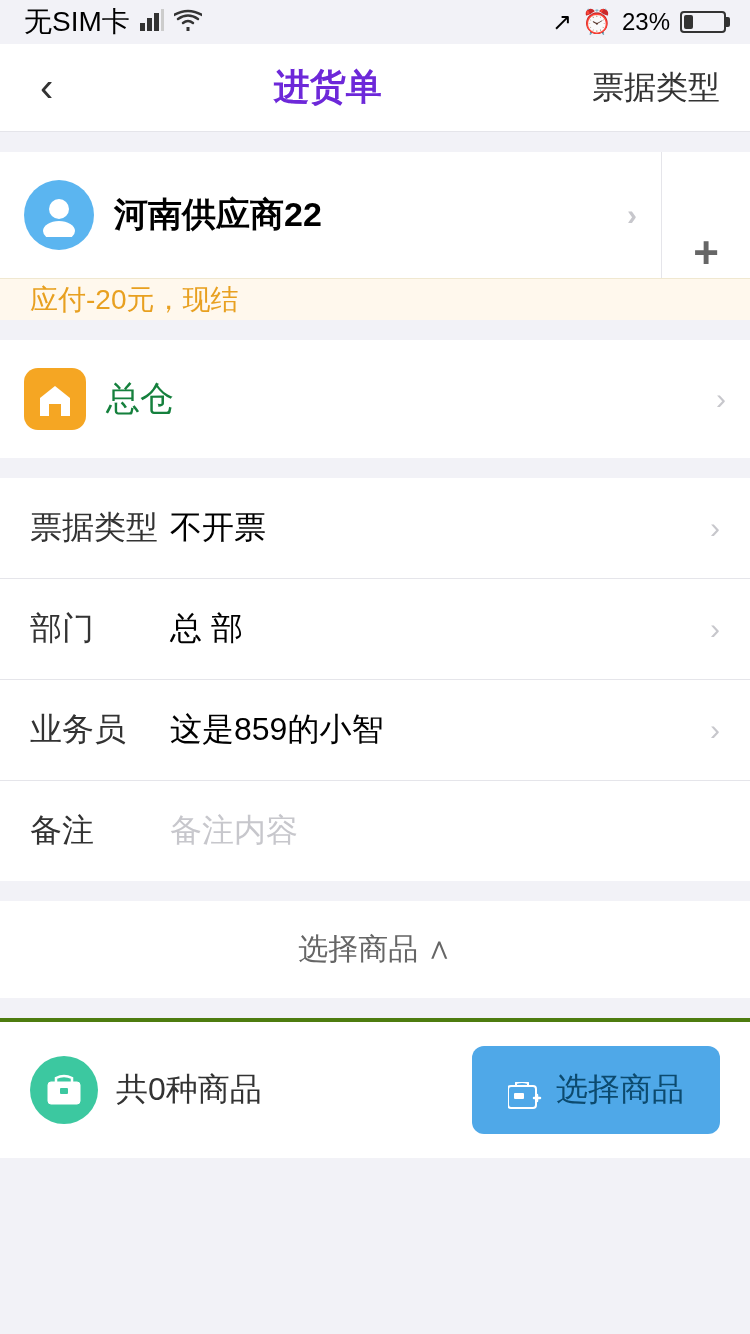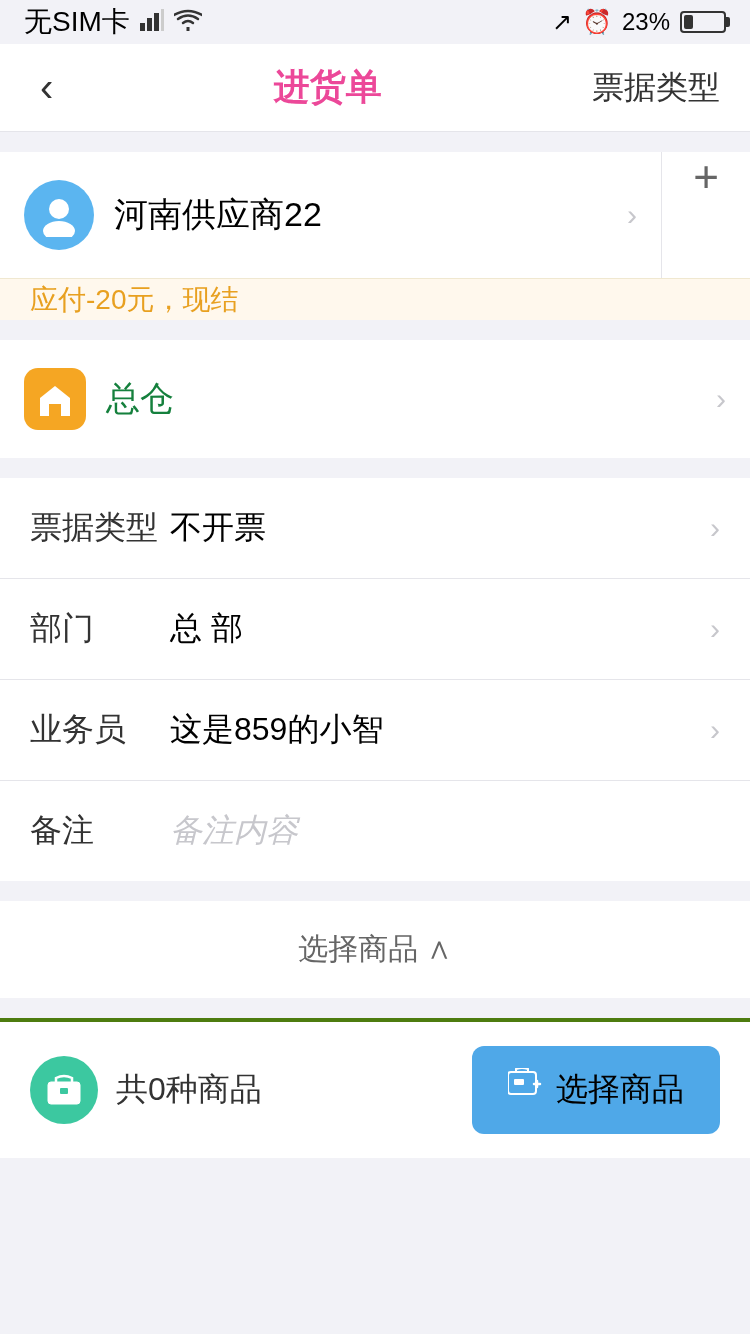--- a/index.html
+++ b/index.html
@@ -64,39 +64,40 @@
     }
     .nav-back {
       font-size: 40px;
       color: #333;
       cursor: pointer;
       padding: 10px;
     }
     .nav-title {
       font-size: 36px;
       font-weight: 600;
-      color: #ec4899;
+      color: #6d28d9;
     }
     .nav-action {
       font-size: 32px;
       color: #333;
       cursor: pointer;
     }
 
     
     .content {
       background: #f2f2f7;
     }
 
     
     .supplier-section {
       background: #fff;
       margin-top: 20px;
       display: flex;
-      align-items: flex-start;
+      align-items: flex-end;
+      font-weight: bold;
     }
     .supplier-main {
       flex: 1;
       display: flex;
       align-items: center;
       padding: 28px 24px;
       border-right: 1px solid #e5e5ea;
     }
     .supplier-avatar {
       width: 70px;
@@ -164,21 +165,20 @@
       flex: 1;
       font-size: 32px;
       color: #000;
       padding-left: 10px;
     }
     .form-placeholder {
       flex: 1;
       font-size: 32px;
       color: #c7c7cc;
       padding-left: 10px;
-      font-style: italic;
     }
 
     
     .warehouse-section {
       background: #fff;
       margin-top: 20px;
     }
     .warehouse-row {
       display: flex;
       align-items: center;
@@ -236,27 +236,27 @@
       justify-content: center;
       margin-right: 18px;
     }
     .product-count {
       flex: 1;
       font-size: 32px;
       color: #333;
     }
     .select-product-btn {
       background: #4fa8e8;
-      color: #000000;
+      color: #0c4a6e;
       border: none;
       border-radius: 12px;
       padding: 22px 36px;
       font-size: 32px;
       display: flex;
-      align-items: flex-start;
+      align-items: flex-end;
       gap: 12px;
       cursor: pointer;
     }
 
     
     .gray-area {
       background: #f2f2f7;
       height: 300px;
     }
   </style>

